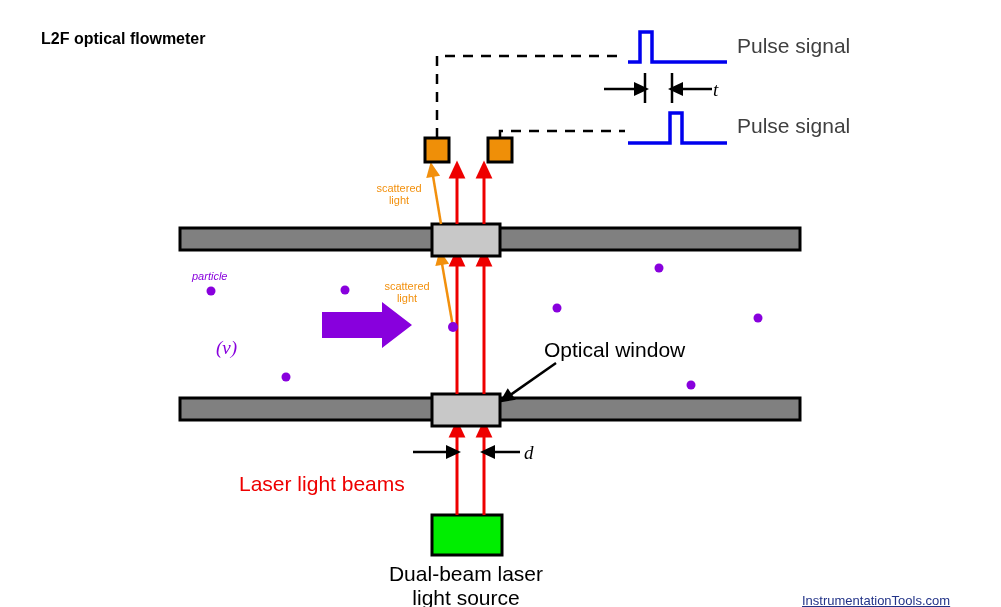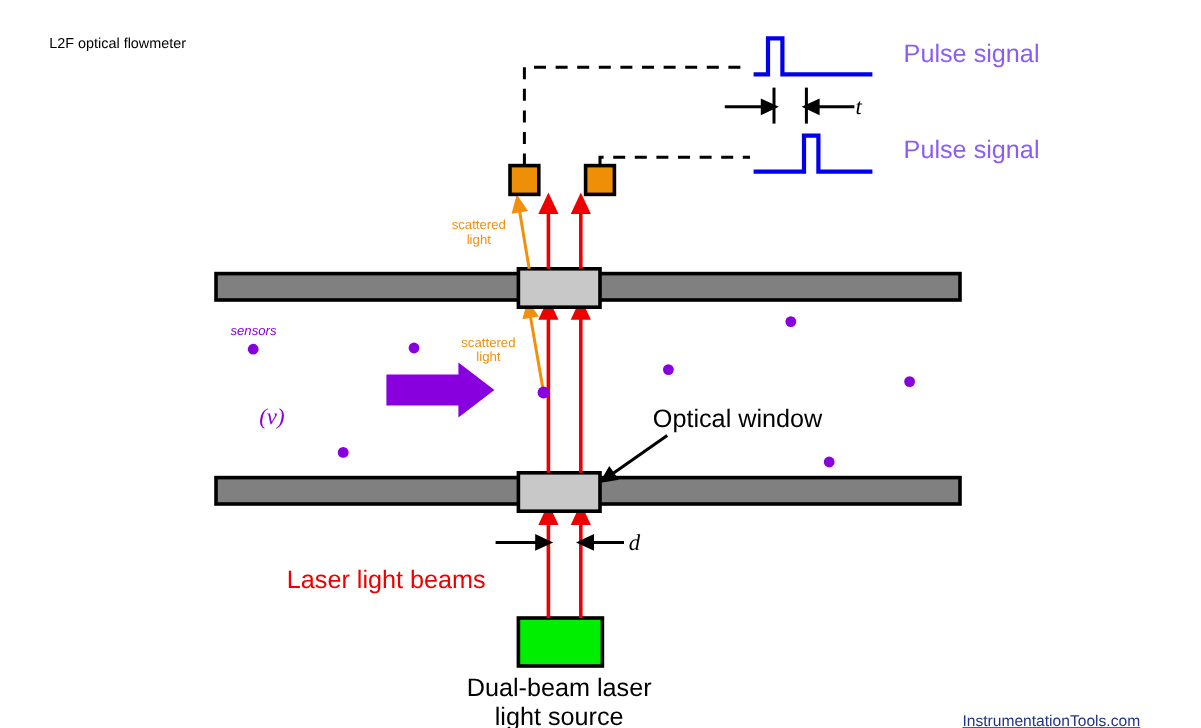--- a/index.html
+++ b/index.html
@@ -1,23 +1,23 @@
 <!DOCTYPE html>
 <html><head>
 <meta charset="utf-8">
 <style>
   html,body{margin:0;padding:0;background:#ffffff;}
   body{width:1001px;height:607px;overflow:hidden;
        font-family:"Liberation Sans", sans-serif;}
   #stage{position:relative;width:1001px;height:607px;background:#fff;}
   #stage svg{position:absolute;left:0;top:0;}
   .lbl{position:absolute;white-space:pre;line-height:1.12;}
-  .title{font-weight:normal;font-size:12px;color:#000;}
+  .title{font-weight:bold;font-size:16px;color:#000;}
   .blk{color:#000;font-size:21px;}
-  .blue{color:#8b5cf6;font-size:21px;margin-left:16px;}
+  .blue{color:#404040;font-size:21px;}
   .red{color:#ee0000;font-size:21px;}
   .purple{color:#8800dd;font-size:23px;}
   .purple-it{color:#8800dd;font-size:19px;font-style:italic;
               font-family:"Liberation Serif",serif;}
   .tiny-it{color:#8800dd;font-size:11px;font-style:italic;}
   .orange-s{color:#f2900d;font-size:11px;text-align:center;}
   .ital-serif{color:#000;font-size:19px;font-style:italic;
               font-family:"Liberation Serif",serif;}
   .wm{color:#223388;font-size:13px;text-decoration:underline;}
 </style>
@@ -103,21 +103,21 @@
   <div class="lbl ital-serif" style="left:713px;top:79px;">t</div>
 
   <div class="lbl ital-serif" style="left:524px;top:442px;">d</div>
 
   <div class="lbl orange-s" style="left:368px;top:182px;width:62px;">scattered
 light</div>
 
   <div class="lbl orange-s" style="left:376px;top:280px;width:62px;">scattered
 light</div>
 
-  <div class="lbl tiny-it" style="left:192px;top:270px;">sensors</div>
+  <div class="lbl tiny-it" style="left:192px;top:270px;">particle</div>
 
 
   <div class="lbl purple-it" style="left:216px;top:337px;">(v)</div>
 
   <div class="lbl red" style="left:239px;top:472px;">Laser light beams</div>
 
   <div class="lbl blk" style="left:544px;top:338px;">Optical window</div>
 
   <div class="lbl blk" style="left:375px;top:562px;text-align:center;width:182px;">Dual-beam laser
 light source</div>

